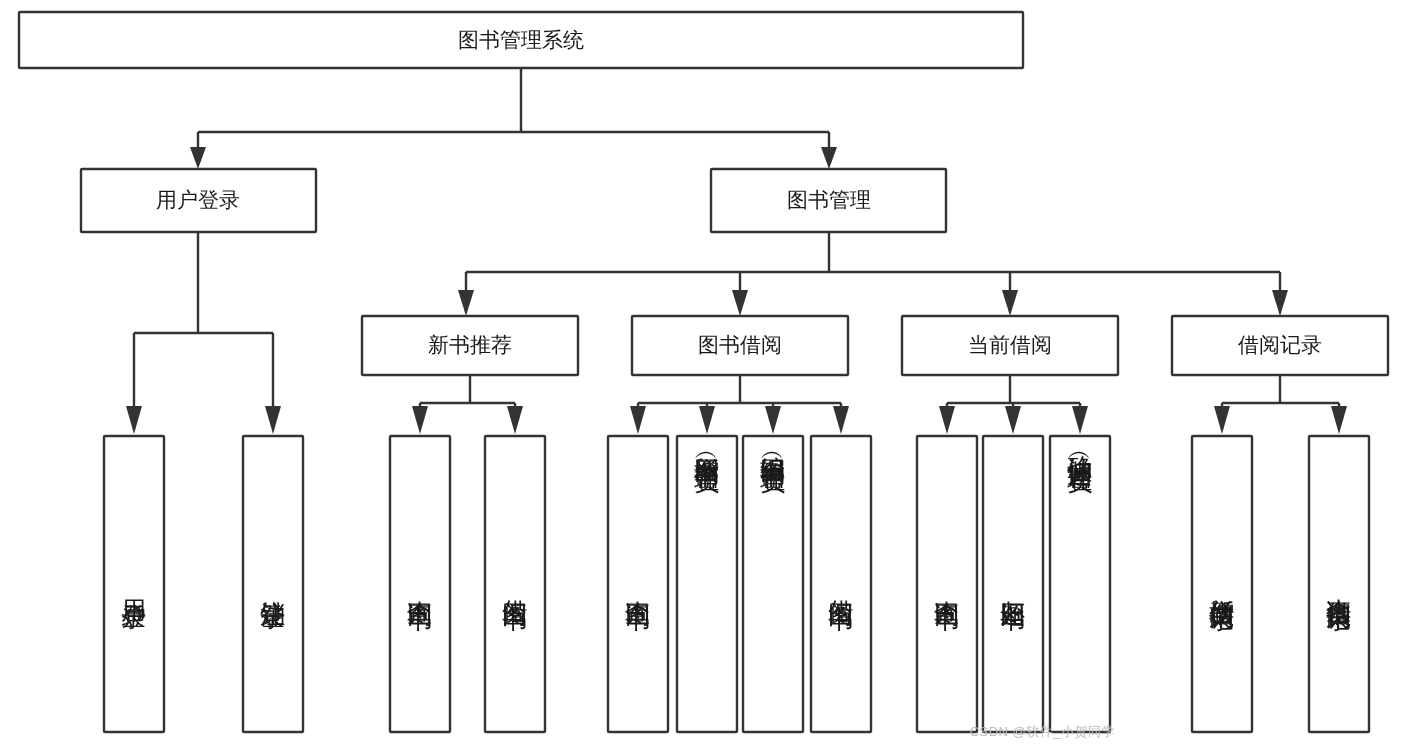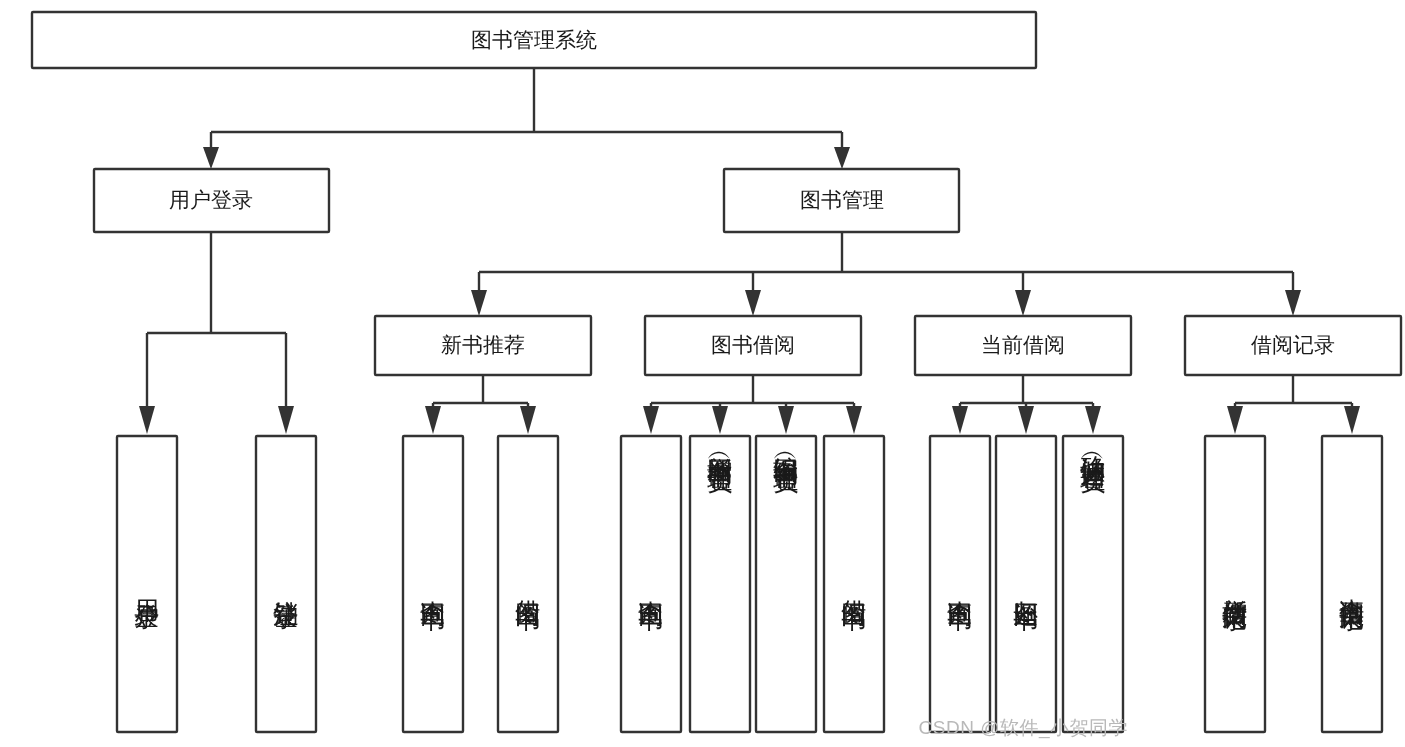--- a/index.html
+++ b/index.html
@@ -11,21 +11,20 @@
     width: 1405px;
     height: 747px;
     font-family: "Liberation Sans", "DejaVu Sans", sans-serif;
     overflow: hidden;
     position: relative;
   }
   #diagram-root {
     position: relative;
     width: 1127px;
     height: 747px;
-    margin-left: 13px;
   }
   svg#flow-svg {
     position: absolute;
     left: 0;
     top: 0;
     width: 1405px;
     height: 747px;
   }
   .node-box {
     fill: #ffffff;
@@ -64,21 +63,21 @@
     line-height: 1.05;
     letter-spacing: 2px;
     color: #1a1a1a;
     white-space: nowrap;
   }
   .watermark {
     position: absolute;
     right: 12px;
     bottom: 6px;
     font-family: "Liberation Sans", "DejaVu Sans", sans-serif;
-    font-size: 19px;
+    font-size: 13px;
     color: #b9b9b9;
     letter-spacing: 0.5px;
     white-space: nowrap;
   }
 </style>
 </head>
 <body>
 
 <div id="diagram-root">
 

